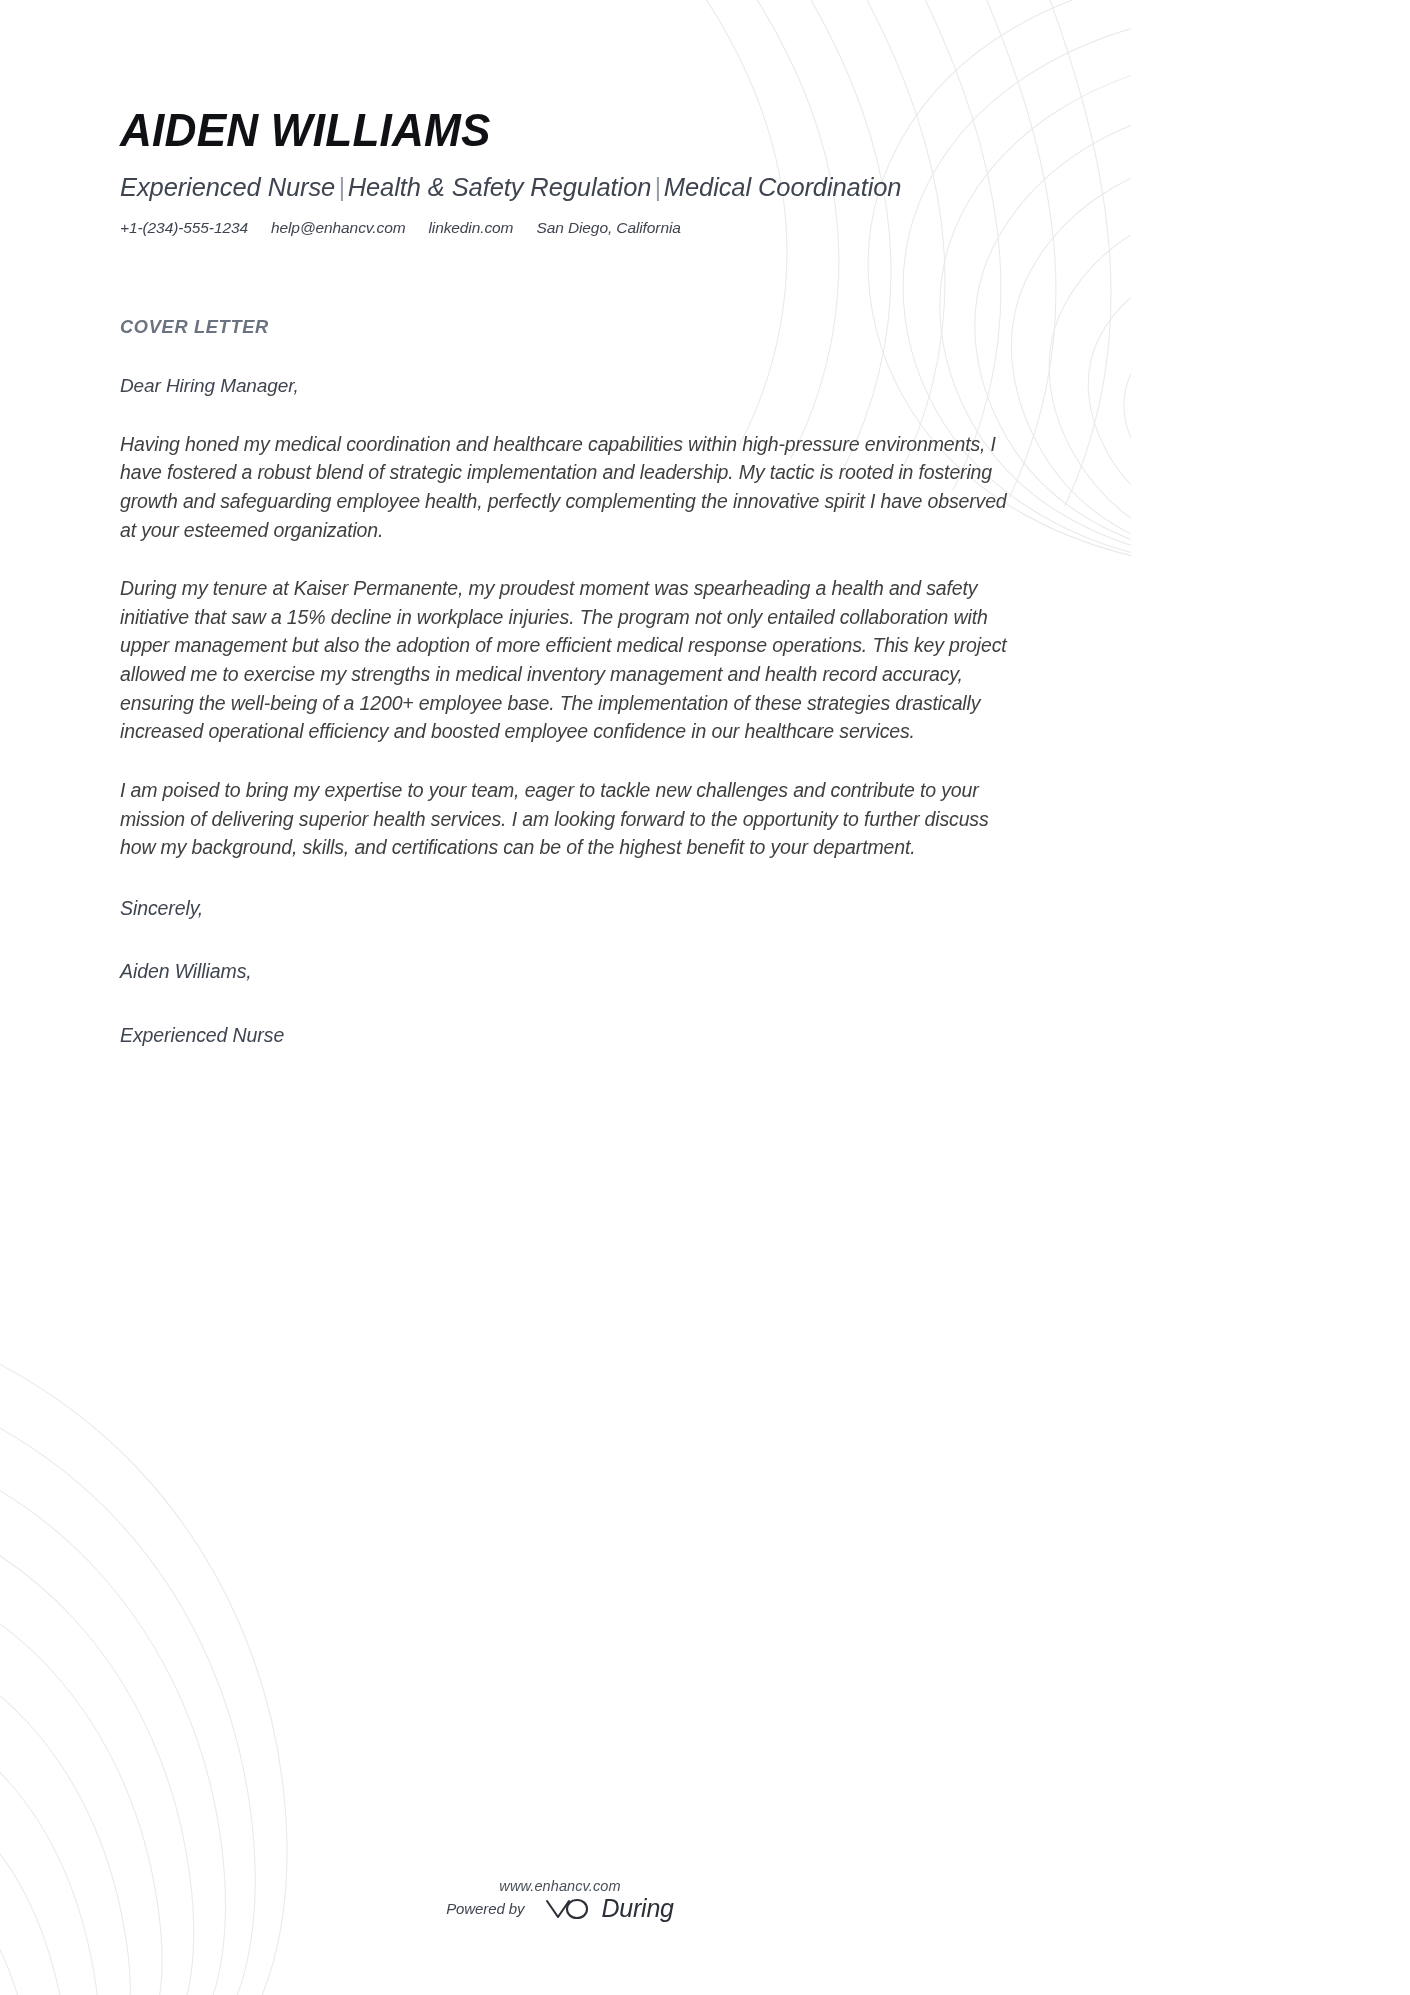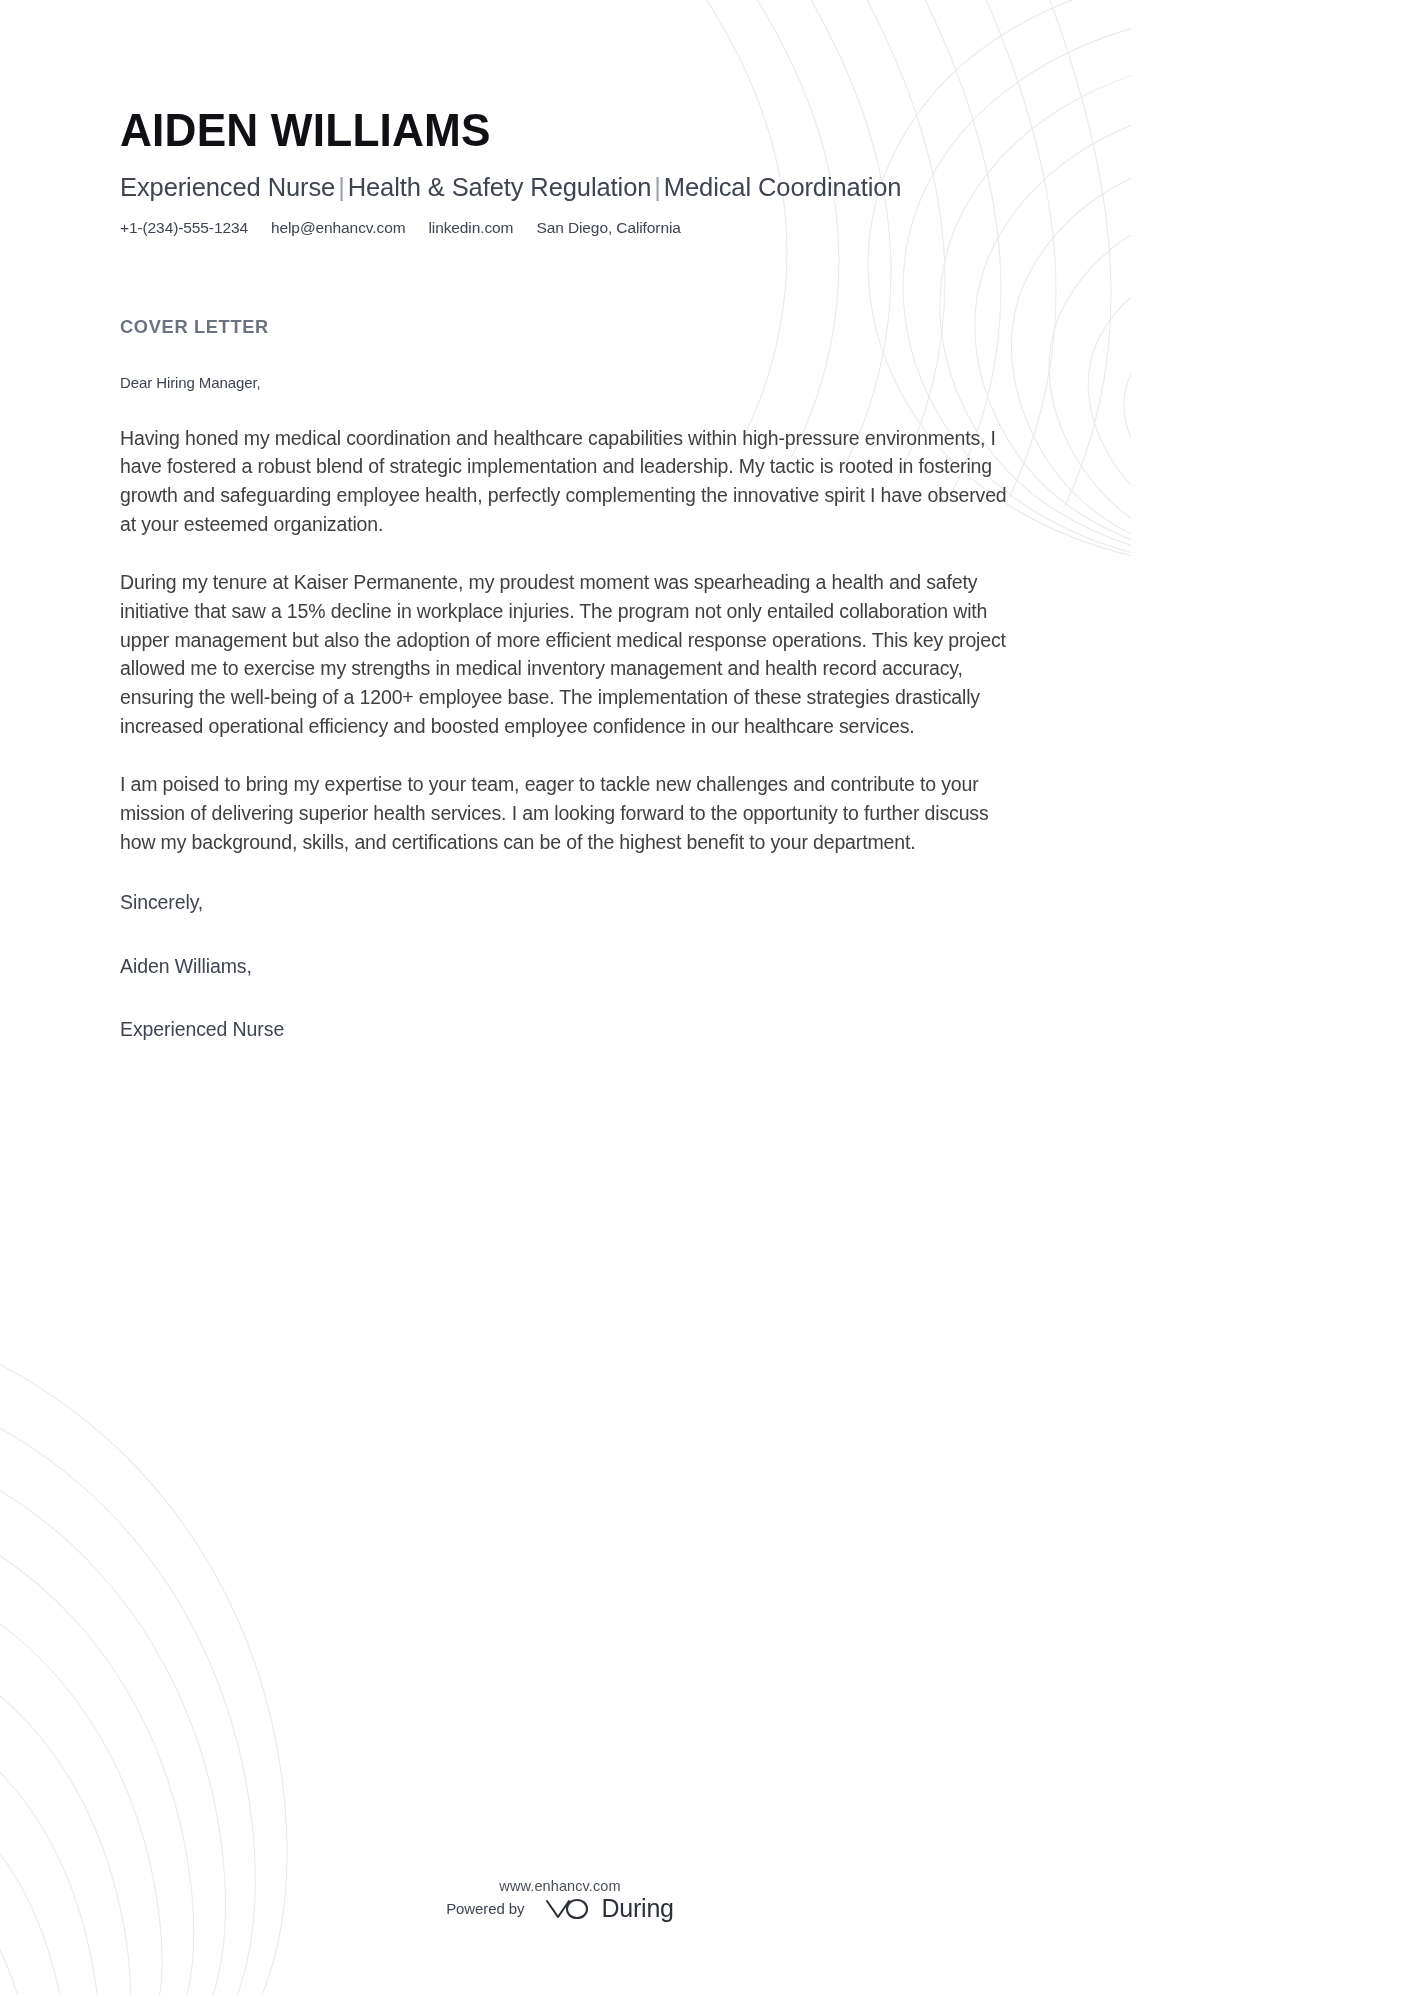--- a/index.html
+++ b/index.html
@@ -11,20 +11,21 @@
     font-family: "Liberation Sans", sans-serif;
     -webkit-font-smoothing: antialiased;
   }
 
   .page {
     position: relative;
     width: 1131px;
     height: 1995px;
     background: #ffffff;
     overflow: hidden;
+    font-style: italic;
   }
 
   
   .topo {
     position: absolute;
     pointer-events: none;
     z-index: 0;
   }
   .topo-top-right {
     top: -40px;
@@ -106,21 +107,21 @@
     font-size: 19px;
     font-weight: bold;
     letter-spacing: 0.7px;
     color: #6b7280;
     transform: scaleX(0.96);
     transform-origin: left center;
   }
 
   .salutation {
     margin-top: 34px;
-    font-size: 15px;
+    font-size: 19px;
     color: #3e4450;
     line-height: 1.45;
     letter-spacing: -0.1px;
   }
 
   .para {
     margin-top: 30px;
     font-size: 19.5px;
     color: #404040;
     line-height: 1.47;

